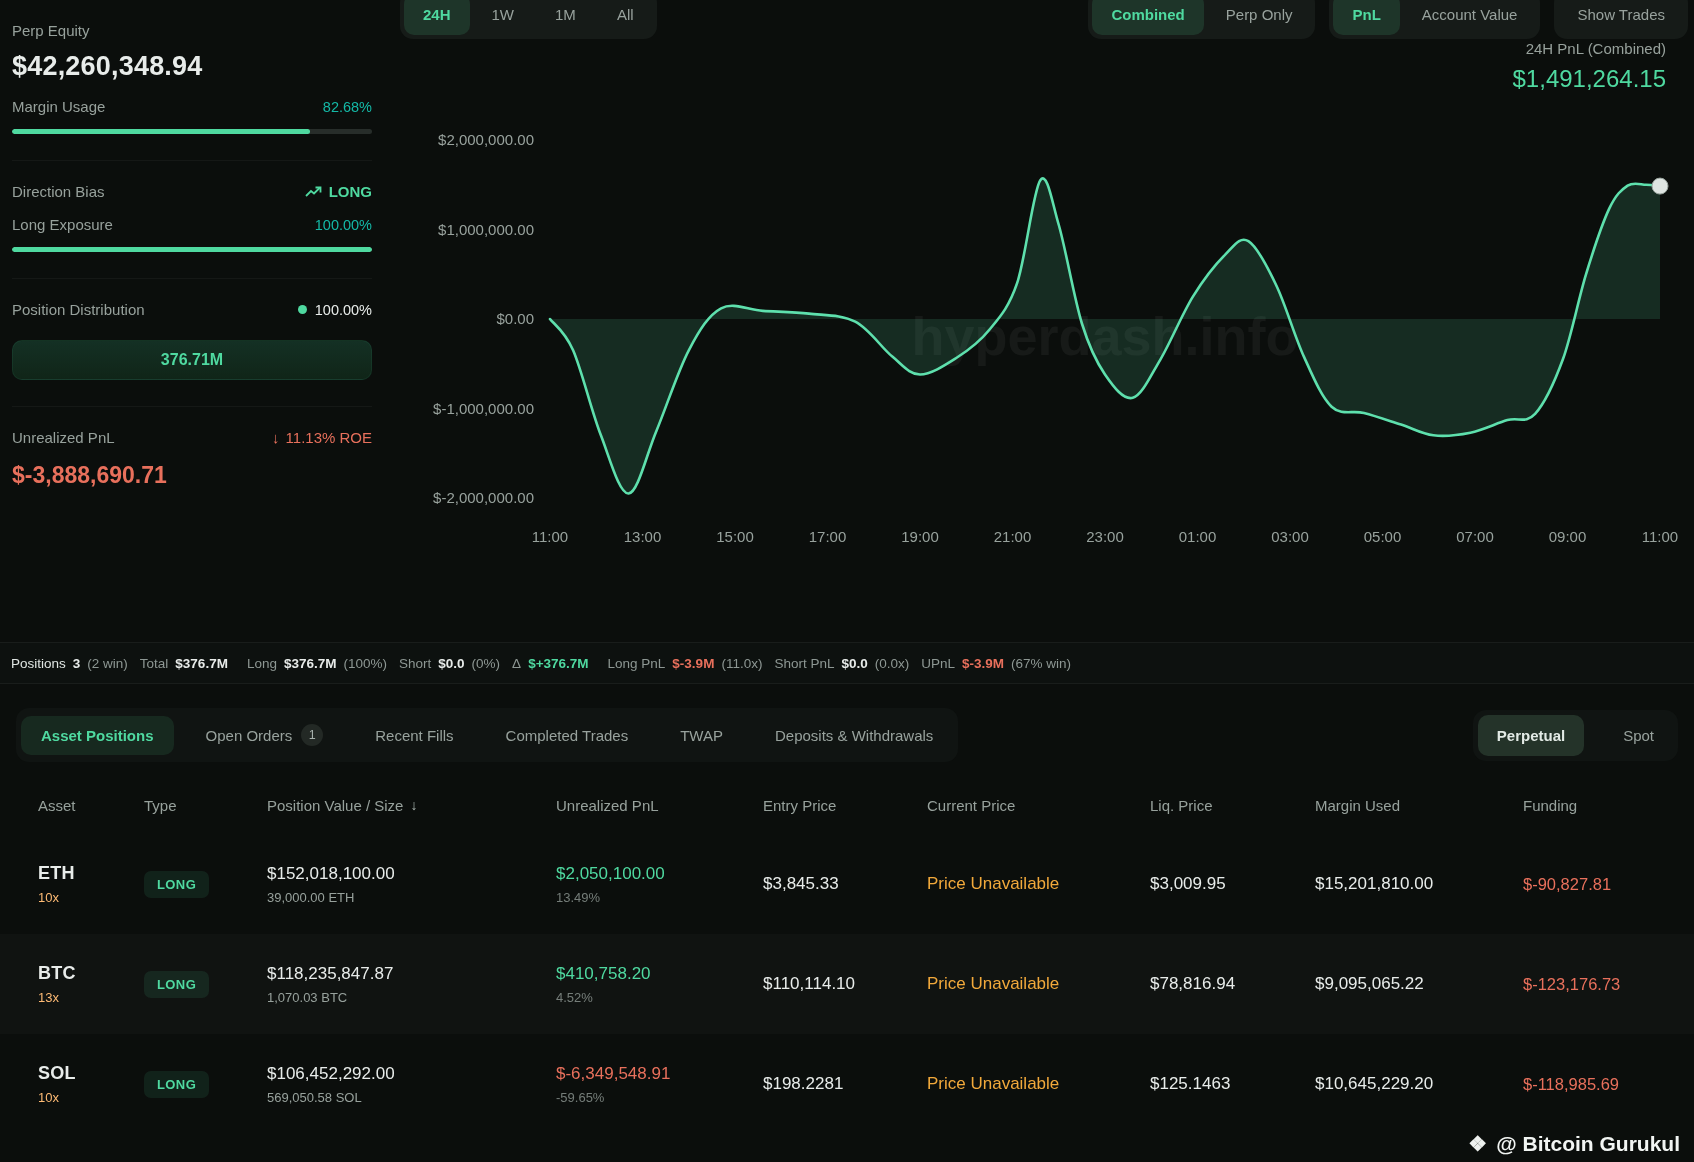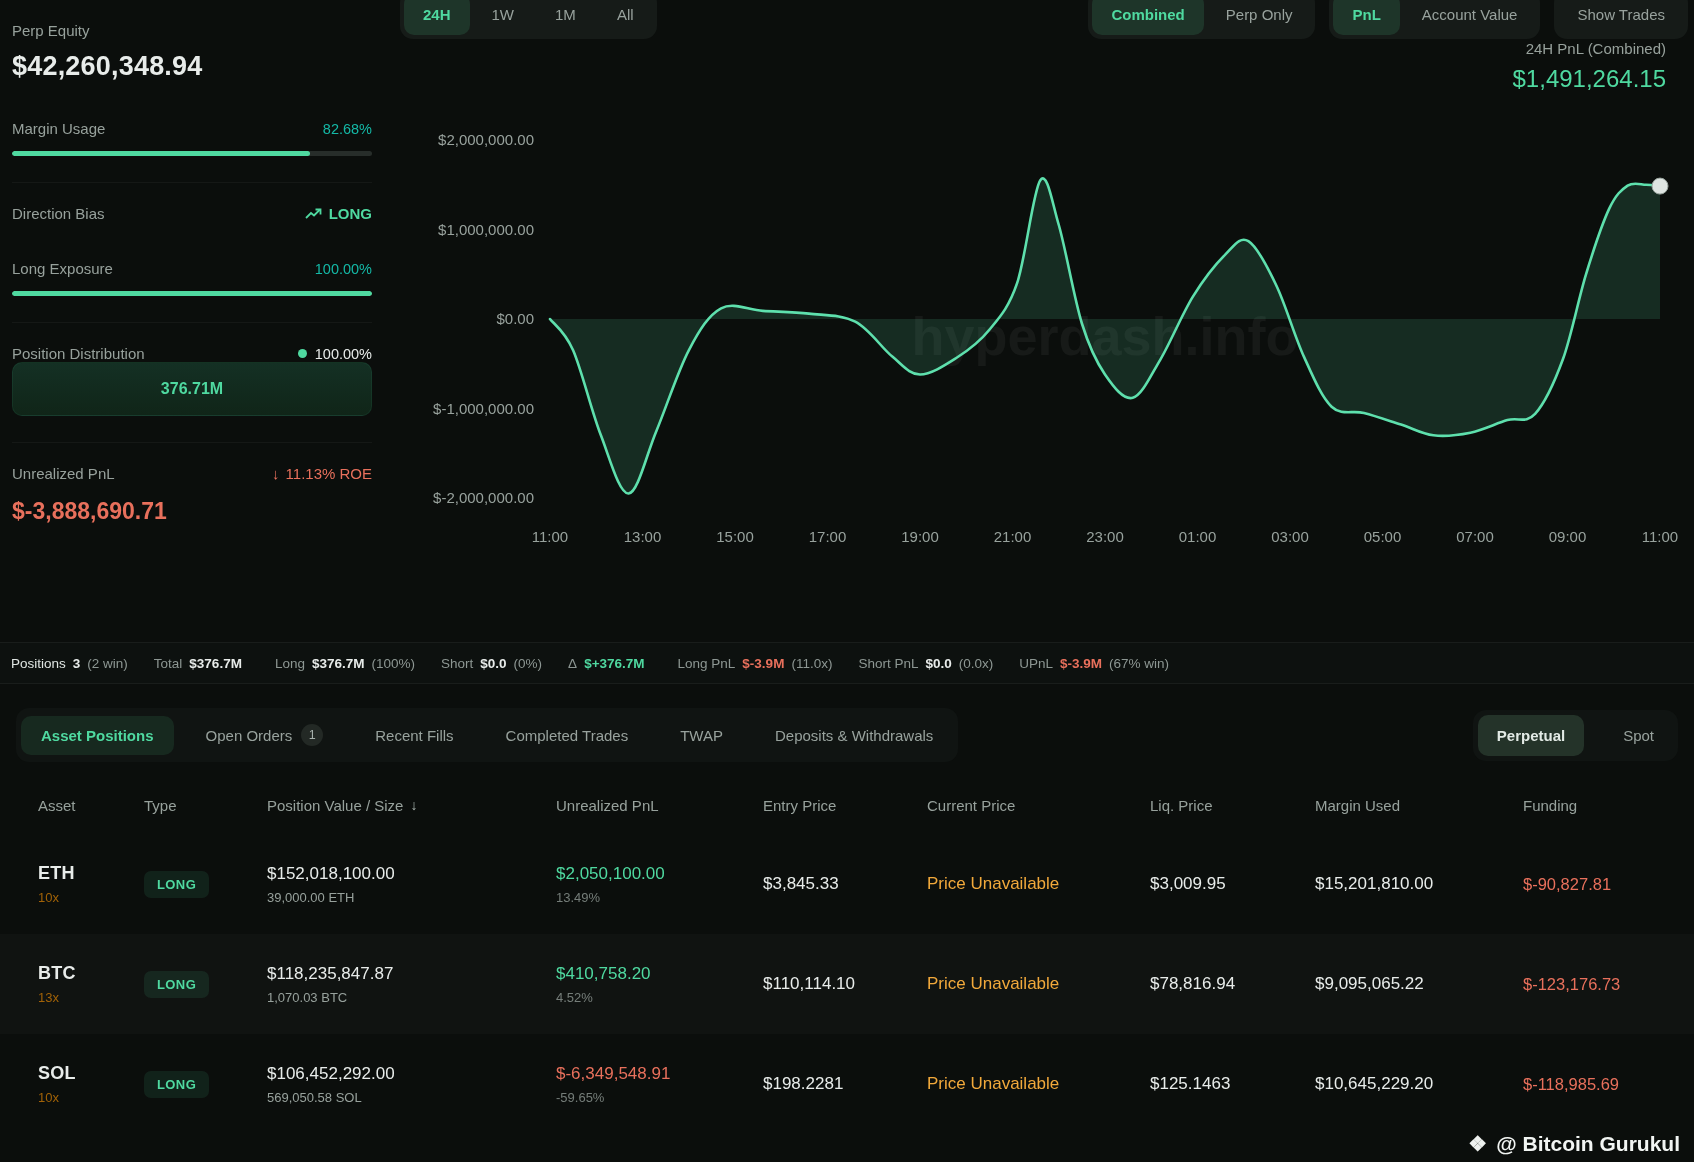--- a/index.html
+++ b/index.html
@@ -18,48 +18,48 @@
   
   .top{display:flex;height:642px;position:relative}
   .sidebar{width:400px;flex:none;padding:14px 28px 0 12px}
   .side-section{padding:22px 0 26px;border-bottom:1px solid rgba(255,255,255,.045)}
   .side-section:first-child{padding-top:8px}
   .side-section:last-child{border-bottom:none}
   .row{display:flex;justify-content:space-between;align-items:center}
   .label{font-size:15px;color:#97a19c}
   .white14{font-size:14.5px;color:#14b8a6}
   .equity-value{font-size:27px;font-weight:600;margin-top:12px;letter-spacing:.2px}
-  .mt22{margin-top:38px}
+  .mt22{margin-top:16px}
   .bar{height:5px;background:#272d2a;border-radius:3px;margin-top:14px;overflow:hidden}
   .bar>div{height:100%;background:#4fd9a0;border-radius:3px}
   .bias-value{display:flex;align-items:center;gap:7px;color:#4fd9a0;font-size:15px;font-weight:600}
   .dist-pct{display:flex;align-items:center;gap:8px;font-size:14.5px;color:#e8ecea}
   .dot{width:9px;height:9px;border-radius:50%;background:#4fd9a0;display:inline-block}
-  .dist-box{height:54px;border-radius:10px;display:flex;align-items:center;justify-content:center;
+  .dist-box{margin-top:22px;height:40px;border-radius:10px;display:flex;align-items:center;justify-content:center;
     background:linear-gradient(180deg,#143024,#102518);border:1px solid rgba(79,217,160,.08);
     color:#4fd9a0;font-size:16px;font-weight:600}
   .roe{display:flex;align-items:center;gap:6px;color:#e8705c;font-size:15px}
   .upnl-value{margin-top:16px;font-size:23px;font-weight:600;color:#e8705c}
 
   
   .chart-area{flex:1;position:relative}
   .controls-row{position:absolute;top:-10px;left:0;right:6px;display:flex;justify-content:space-between;align-items:flex-start;z-index:3}
   .right-controls{display:flex;gap:14px}
   .pillgroup{display:flex;align-items:center;background:#161b18;border-radius:13px;padding:4px;gap:3px}
   .pill{padding:12px 19px;border-radius:10px;font-size:15px;color:#98a29d;cursor:pointer;white-space:nowrap;background:transparent;border:none;font-family:inherit}
   .pill.active{background:#1e3529;color:#4fd9a0;font-weight:600}
   .pill.active-light{background:#243329;color:#e2eae5;font-weight:600}
   .chart-header{position:absolute;top:40px;right:28px;text-align:right;z-index:2}
   .chart-header .ch-label{font-size:15px;color:#97a19c}
   .chart-header .ch-value{font-size:24px;font-weight:400;color:#4fd9a0;margin-top:8px}
   #chart-svg{position:absolute;left:0;top:118px}
   #chart-svg text{font-family:"Liberation Sans",sans-serif}
 
   
-  .stats-bar{height:42px;display:flex;align-items:center;gap:26px;padding:0 11px;
+  .stats-bar{height:42px;display:flex;align-items:center;gap:12px;padding:0 11px;
     background:#0d110f;border-top:1px solid rgba(255,255,255,.05);border-bottom:1px solid rgba(255,255,255,.05);
     font-size:13.5px;white-space:nowrap}
   .stat{display:flex;align-items:baseline;gap:7px}
   .s-label{color:#8d9793}
   .s-label.strong{color:#dfe5e2}
   .s-value{color:#e8ecea;font-weight:600}
   .s-value.green{color:#4fd9a0}
   .s-value.red{color:#e8705c}
   .s-extra{color:#8d9793}
 
@@ -73,21 +73,21 @@
 
   
   .thead,.trow{display:grid;grid-template-columns:106px 123px 289px 207px 164px 223px 165px 208px 1fr;align-items:center;padding-left:38px}
   .thead{height:58px;margin-top:14px;color:#97a19c;font-size:15px}
   .th{display:flex;align-items:center;gap:7px;padding-right:12px}
   .sort-icon{font-size:14px;color:#aab4af}
   .trow{height:100px}
   .trow.alt{background:rgba(255,255,255,.025)}
   .td{padding-right:12px}
   .sym{font-size:18px;font-weight:700;letter-spacing:.2px}
-  .lev{font-size:13px;color:#a16207;margin-top:6px}
+  .lev{font-size:13px;color:#fdba74;margin-top:6px}
   .badge-long{display:inline-block;padding:6px 13px;border-radius:7px;background:rgba(79,217,160,.10);color:#4fd9a0;font-size:13px;font-weight:700;letter-spacing:.4px}
   .main{font-size:17px;color:#e8ecea}
   .main.green{color:#4fd9a0}
   .main.red{color:#e8705c}
   .main.orange{color:#f2a93b}
   .sub{font-size:13px;margin-top:6px;color:#97a19c}
   .funding{font-size:16.5px;color:#e8705c}
 
   
   .watermark-credit{position:absolute;right:14px;bottom:6px;display:flex;align-items:center;gap:9px;

